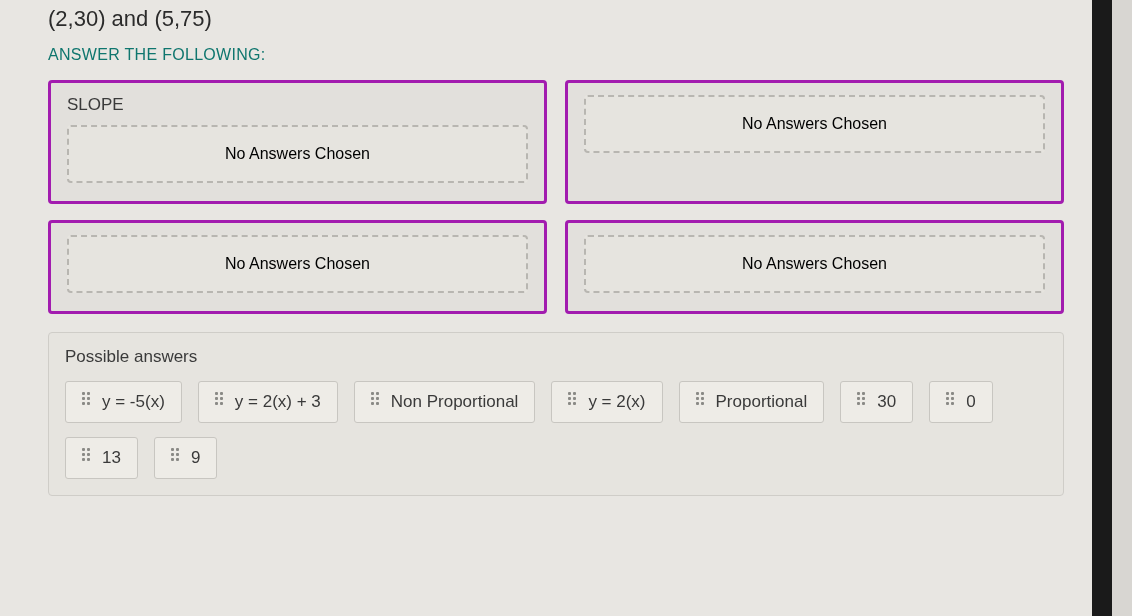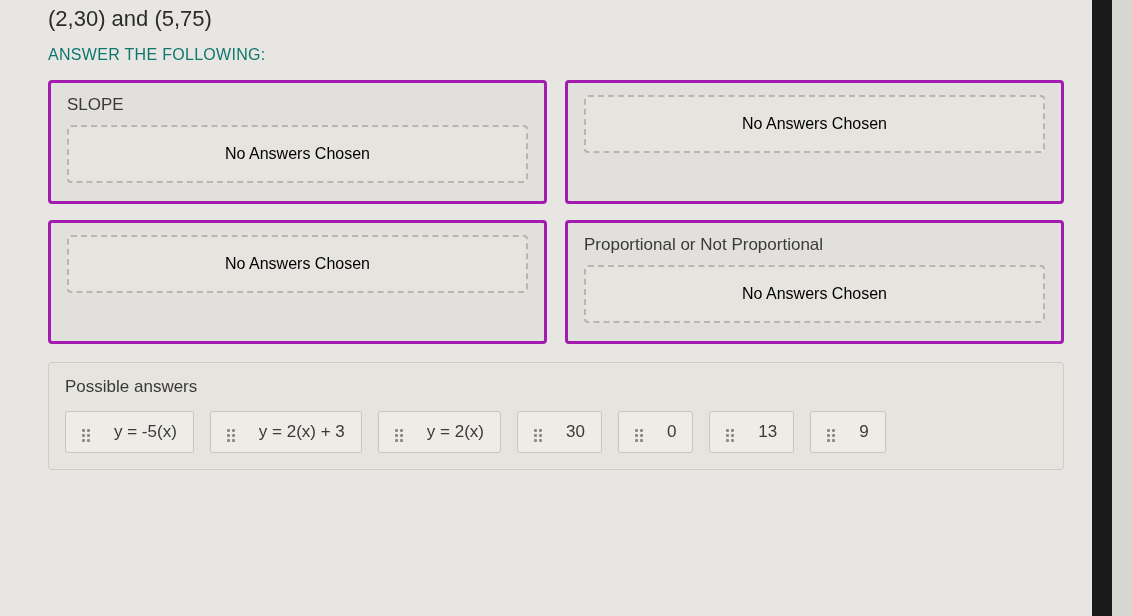--- a/index.html
+++ b/index.html
@@ -101,22 +101,22 @@
     gap: 14px 16px;
   }
   .chip {
     background: #eeece7;
     border: 1px solid #c8c6c1;
     border-radius: 3px;
     padding: 10px 16px;
     font-size: 17px;
     color: #3a3a3a;
     display: flex;
-    align-items: flex-end;
-    gap: 24px;
+    align-items: flex-start;
+    gap: 12px;
     cursor: grab;
   }
   .grip {
     display: inline-grid;
     grid-template-columns: repeat(2, 3px);
     grid-template-rows: repeat(3, 3px);
     gap: 2px;
   }
   .grip span {
     width: 3px; height: 3px; background: #8a8a86; border-radius: 1px;
@@ -137,21 +137,20 @@
         <div class="box-title">SLOPE</div>
         <div class="drop">No Answers Chosen</div>
       </div>
       <div class="box">
         <div class="drop">No Answers Chosen</div>
       </div>
       <div class="box">
         <div class="drop">No Answers Chosen</div>
       </div>
       <div class="box">
-        <div class="box-title">Proportional or Not Proportional</div>
         <div class="drop">No Answers Chosen</div>
       </div>
     </div>
 
     <div class="possible">
       <div class="possible-title">Possible answers</div>
       <div class="chips" id="chips">
           <div class="chip">
             <span class="grip">
               <span></span>
@@ -176,21 +175,43 @@
           </div>
           <div class="chip">
             <span class="grip">
               <span></span>
               <span></span>
               <span></span>
               <span></span>
               <span></span>
               <span></span>
             </span>
+            <span>Non Proportional</span>
+          </div>
+          <div class="chip">
+            <span class="grip">
+              <span></span>
+              <span></span>
+              <span></span>
+              <span></span>
+              <span></span>
+              <span></span>
+            </span>
             <span>y = 2(x)</span>
+          </div>
+          <div class="chip">
+            <span class="grip">
+              <span></span>
+              <span></span>
+              <span></span>
+              <span></span>
+              <span></span>
+              <span></span>
+            </span>
+            <span>Proportional</span>
           </div>
           <div class="chip">
             <span class="grip">
               <span></span>
               <span></span>
               <span></span>
               <span></span>
               <span></span>
               <span></span>
             </span>

